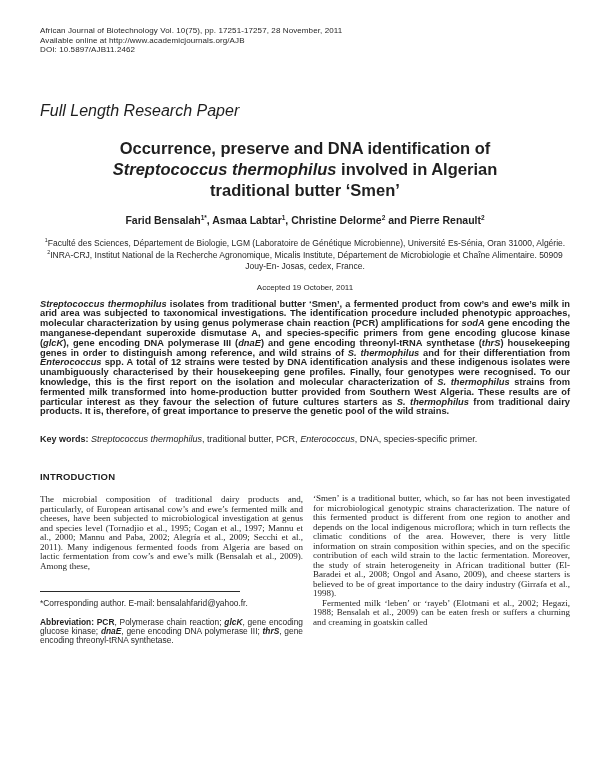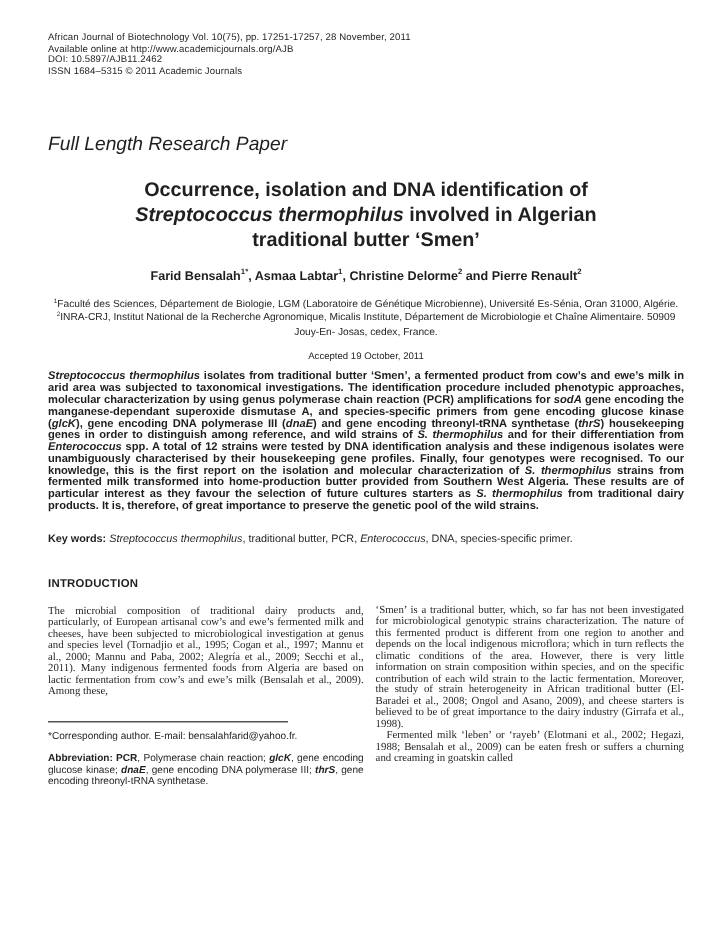--- a/index.html
+++ b/index.html
@@ -58,26 +58,25 @@
 </head>
 <body>
 
 <div class="page">
   <div class="content">
 
     <div class="journal-header">
       <div>African Journal of Biotechnology Vol. 10(75), pp. 17251-17257, 28 November, 2011</div>
       <div>Available online at http://www.academicjournals.org/AJB</div>
       <div>DOI: 10.5897/AJB11.2462</div>
-      <div>ISSN 1684–5315 © 2011 Academic Journals</div>
     </div>
 
     <div class="category">Full Length Research Paper</div>
 
-    <h1 class="title"><span>Occurrence, isolation and DNA identification of</span><br><span class="seg-i">Streptococcus thermophilus</span><span> involved in Algerian</span><br><span>traditional butter ‘Smen’</span></h1>
+    <h1 class="title"><span>Occurrence, preserve and DNA identification of</span><br><span class="seg-i">Streptococcus thermophilus</span><span> involved in Algerian</span><br><span>traditional butter ‘Smen’</span></h1>
 
     <div class="authors"><span>Farid Bensalah</span><span><sup>1*</sup></span><span>, Asmaa Labtar</span><span><sup>1</sup></span><span>, Christine Delorme</span><span><sup>2</sup></span><span> and Pierre Renault</span><span><sup>2</sup></span></div>
 
     <div class="affiliations">
       <div><sup>1</sup><span>Faculté des Sciences, Département de Biologie, LGM (Laboratoire de Génétique Microbienne), Université Es-Sénia, Oran 31000, Algérie.</span></div>
       <div><sup>2</sup><span>INRA-CRJ, Institut National de la Recherche Agronomique, Micalis Institute, Département de Microbiologie et Chaîne Alimentaire. 50909 Jouy-En- Josas, cedex, France.</span></div>
     </div>
 
     <div class="accepted">Accepted 19 October, 2011</div>
 

